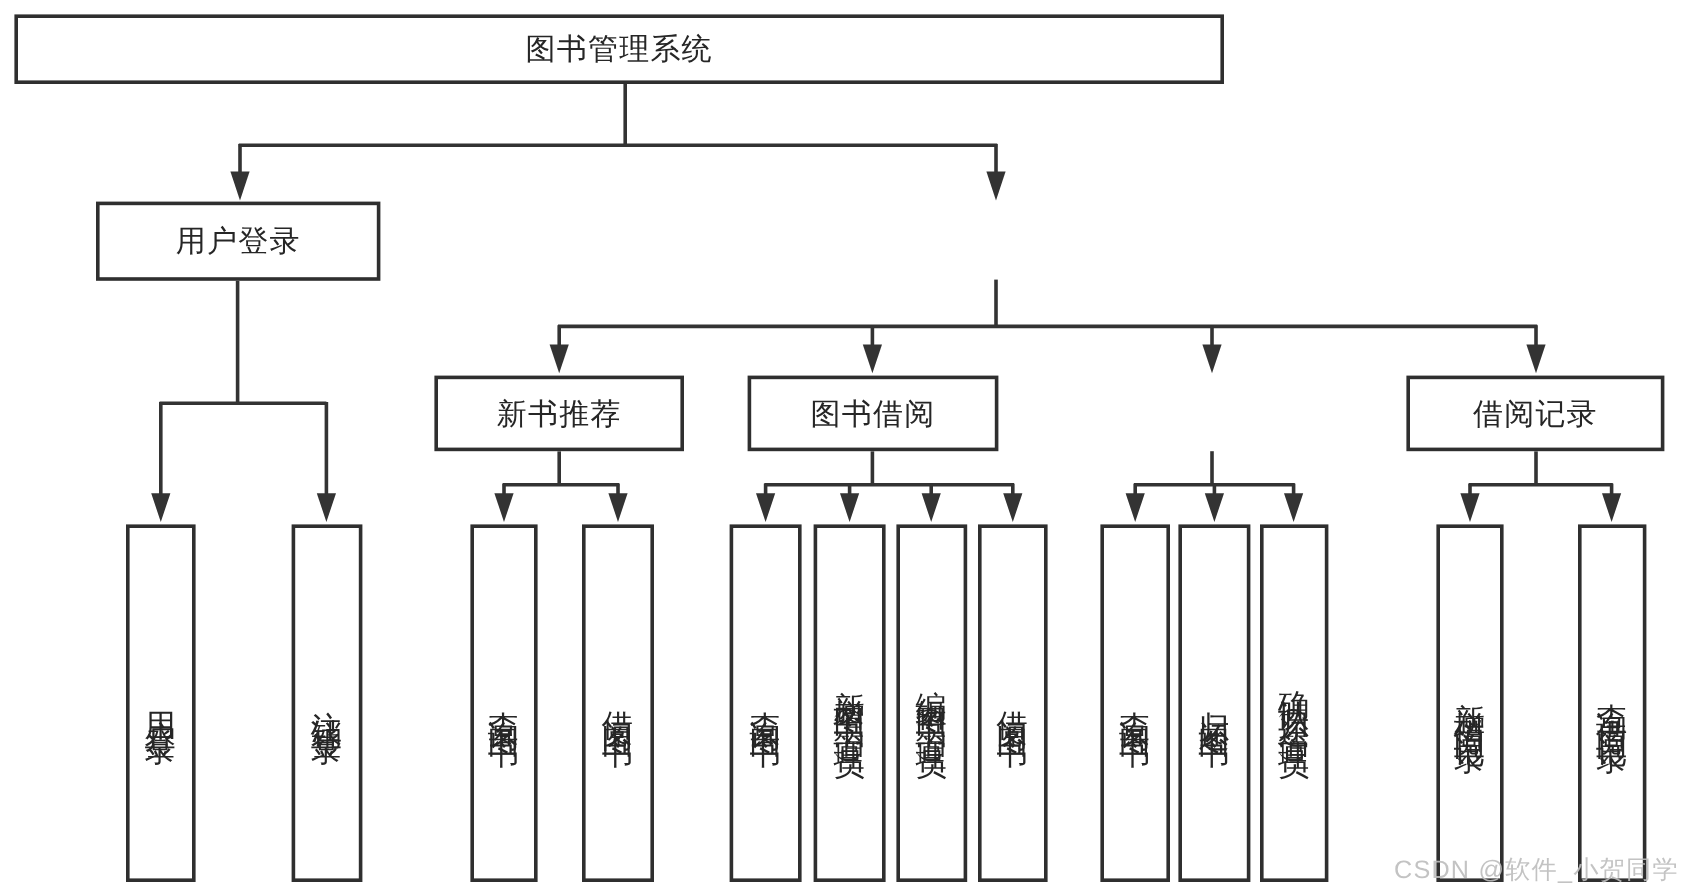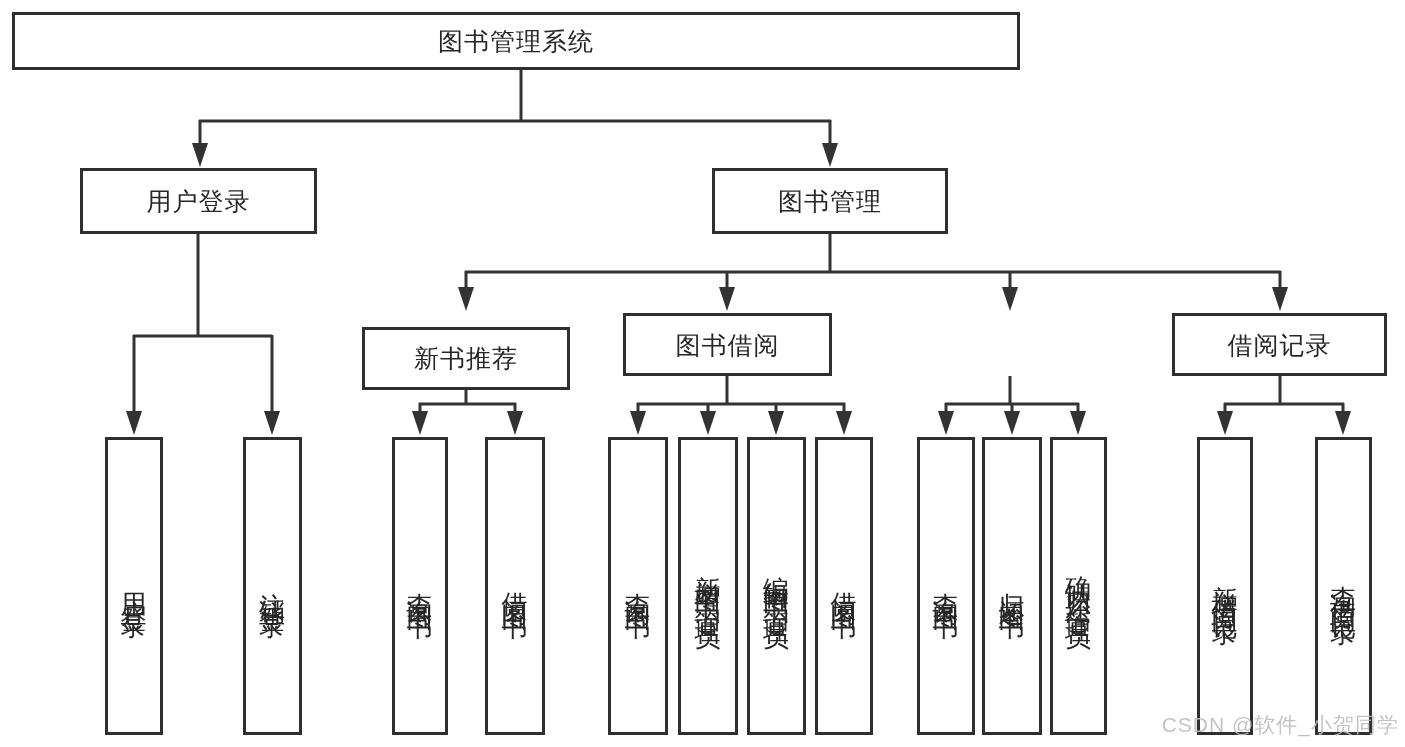--- a/index.html
+++ b/index.html
@@ -138,25 +138,22 @@
     </g>
   </svg>
 
   <div class="box" style="left:12px;top:12px;width:1008px;height:58px;">
     <span>图书管理系统</span>
   </div>
 
   <div class="box" style="left:80px;top:168px;width:237px;height:66px;">
     <span>用户登录</span>
   </div>
-  <div class="box" style="left:712px;top:168px;width:236px;height:66px;">
-    <span>图书管理</span>
-  </div>
-
-  <div class="box" style="left:362px;top:327px;width:208px;height:63px;font-family:Liberation Serif, serif;">
+
+  <div class="box" style="left:362px;top:313px;width:208px;height:63px;">
     <span>新书推荐</span>
   </div>
   <div class="box" style="left:623px;top:313px;width:209px;height:63px;">
     <span>图书借阅</span>
   </div>
   <div class="box" style="left:1172px;top:313px;width:215px;height:63px;">
     <span>借阅记录</span>
   </div>
 
   <div class="vbox" style="left:105px;width:58px;">

